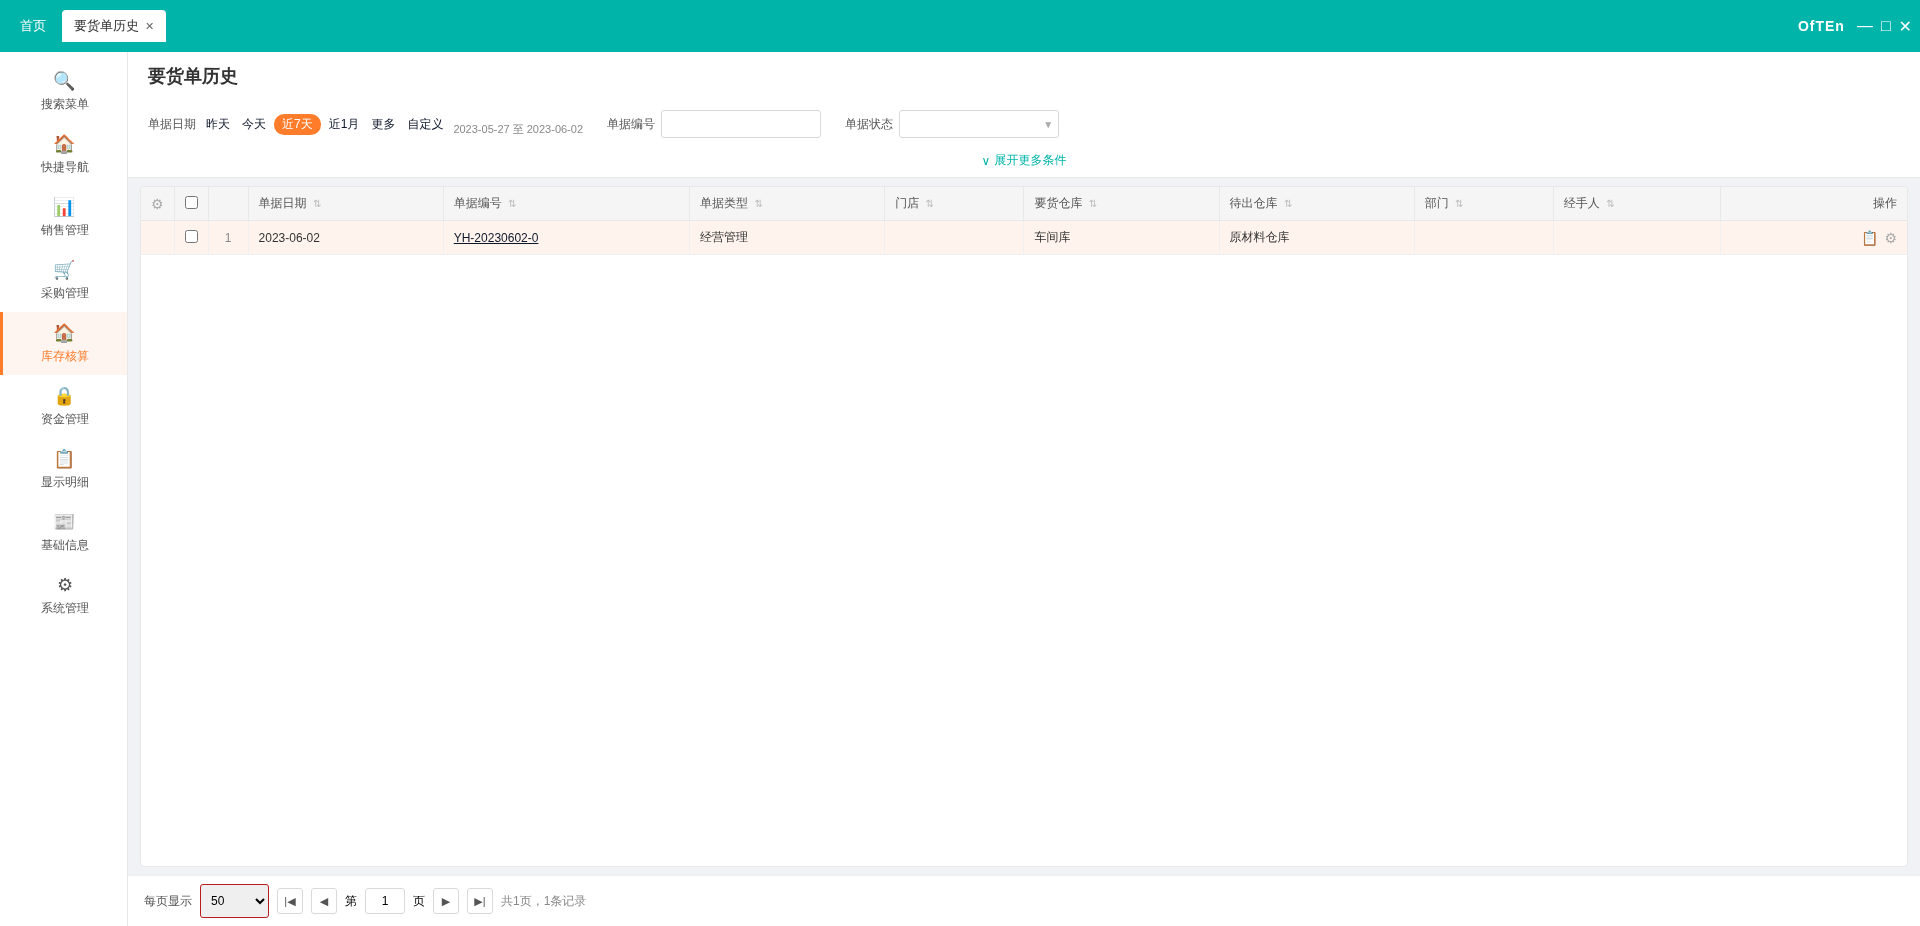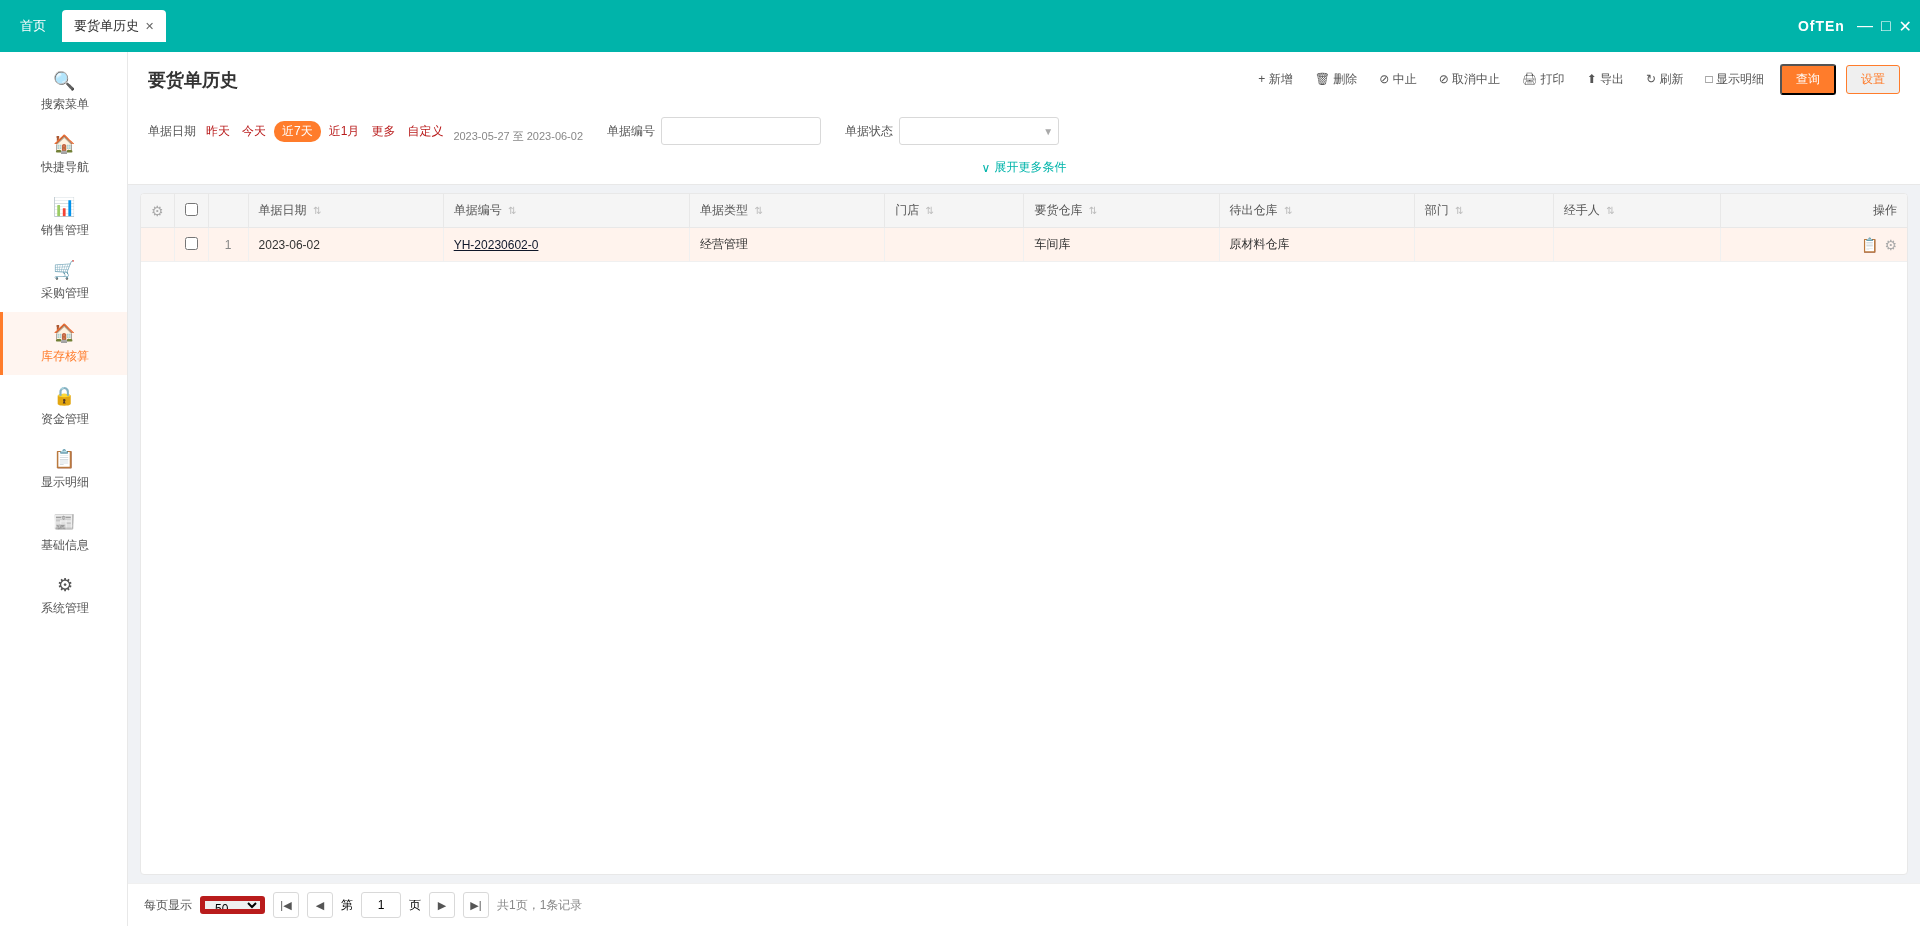--- a/index.html
+++ b/index.html
@@ -171,21 +171,21 @@
       white-space: nowrap;
       font-size: 12px;
     }
     .date-btns {
       display: flex;
       gap: 4px;
       align-items: center;
     }
     .date-btn {
       font-size: 12px;
-      color: #b91c1c;
+      color: #0f172a;
       cursor: pointer;
       padding: 2px 4px;
       border-radius: 3px;
     }
     .date-btn.active {
       background: #ff7c2b;
       color: #fff;
       padding: 2px 8px;
       border-radius: 10px;
     }
@@ -305,24 +305,24 @@
       display: flex;
       align-items: center;
       padding: 8px 16px;
       background: #fff;
       border-top: 1px solid #f0f0f0;
       font-size: 12px;
       gap: 8px;
       flex-shrink: 0;
     }
     .pagination select {
-      border: 5px solid #b91c1c;
-      border-radius: 3px;
-      height: 18px;
-      padding: 0 8px 0 6px;
+      border: 1px solid #b91c1c;
+      border-radius: 3px;
+      height: 34px;
+      padding: 0 20px 0 6px;
       font-size: 12px;
     }
     .page-btn {
       width: 26px;
       height: 26px;
       border: 1px solid #d9d9d9;
       border-radius: 3px;
       background: #fff;
       cursor: pointer;
       display: flex;
@@ -403,32 +403,20 @@
       <span class="icon">⚙</span>
       <span>系统管理</span>
     </div>
   </div>
 
   <div class="content">
 
     <div class="page-header">
       <div class="page-title-row">
         <span class="page-title">要货单历史</span>
-        <div class="toolbar">
-          <span class="toolbar-btn">+ 新增</span>
-          <span class="toolbar-btn">🗑 删除</span>
-          <span class="toolbar-btn">⊘ 中止</span>
-          <span class="toolbar-btn">⊘ 取消中止</span>
-          <span class="toolbar-btn">🖨 打印</span>
-          <span class="toolbar-btn">⬆ 导出</span>
-          <span class="toolbar-btn">↻ 刷新</span>
-          <span class="toolbar-btn">□ 显示明细</span>
-          <button class="toolbar-btn primary">查询</button>
-          <button class="toolbar-btn orange-outline">设置</button>
-        </div>
       </div>
 
       <div class="filter-row">
         <div class="filter-group">
           <span class="filter-label">单据日期</span>
           <div class="date-btns">
             <span class="date-btn">昨天</span>
             <span class="date-btn">今天</span>
             <span class="date-btn active">近7天</span>
             <span class="date-btn">近1月</span>

